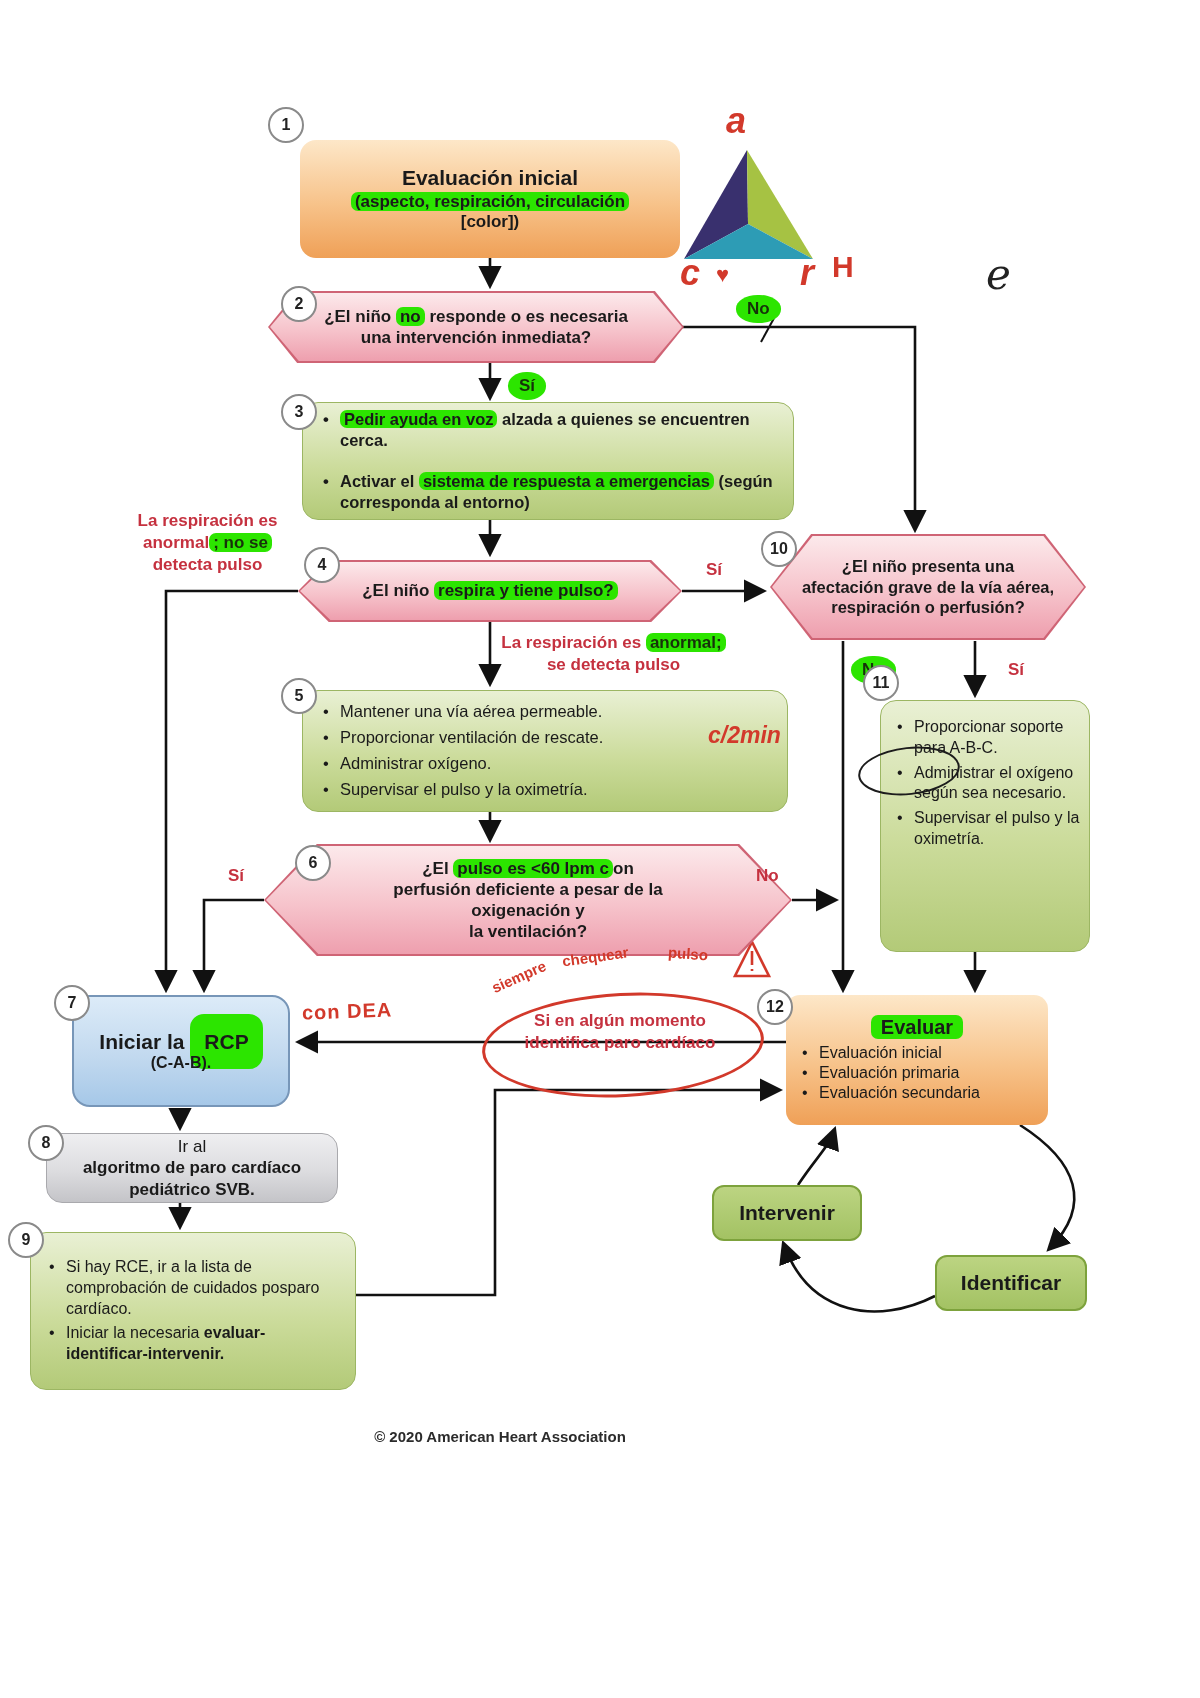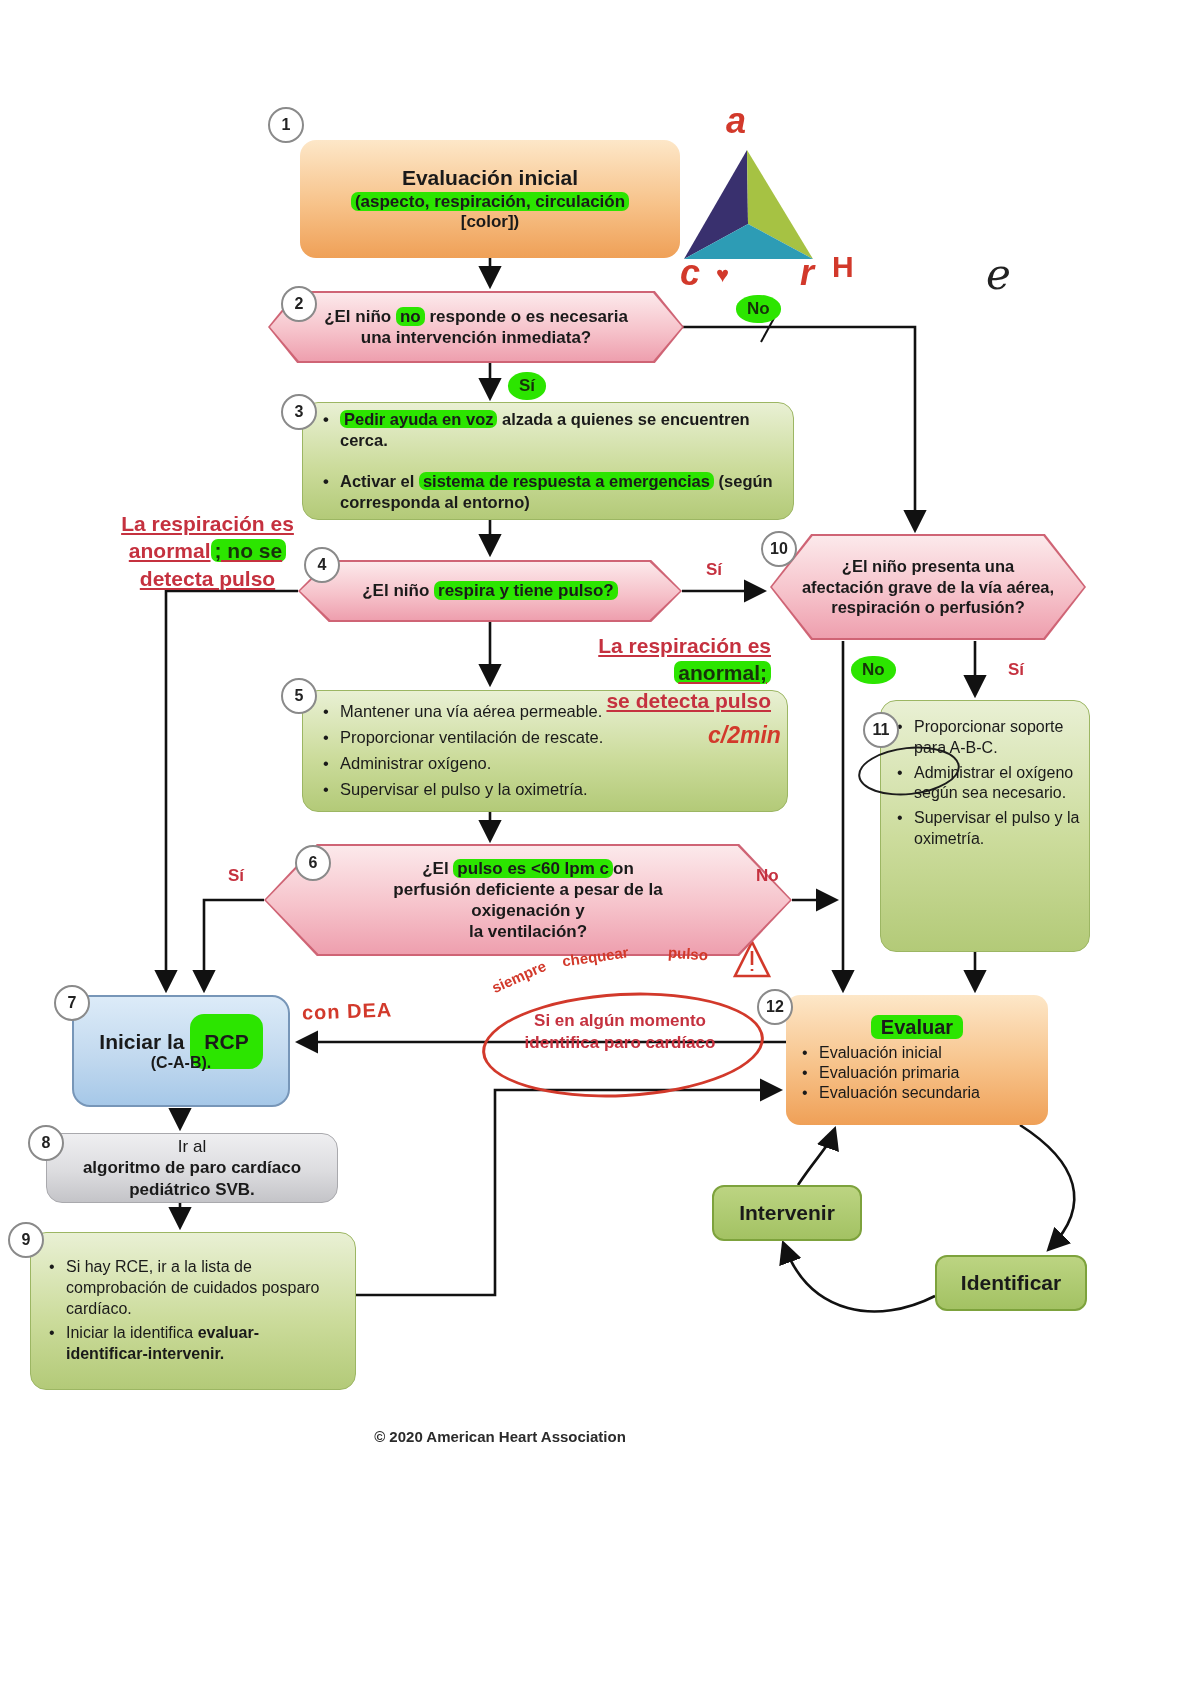--- a/index.html
+++ b/index.html
@@ -22,21 +22,21 @@
   
   .hex{position:absolute;z-index:3;}
   .hex .hbg,.hex .hfg{position:absolute;clip-path:polygon(0 50%,var(--cut) 0,calc(100% - var(--cut)) 0,
         100% 50%,calc(100% - var(--cut)) 100%,var(--cut) 100%);}
   .hex .hbg{inset:0;background:#cf6475;}
   .hex .hfg{inset:2px;background:linear-gradient(180deg,#fce9eb 0%,#f6c3cb 55%,#ee9fae 100%);}
   .hex .htx{position:absolute;inset:0;display:flex;flex-direction:column;align-items:center;
         justify-content:center;text-align:center;font-weight:bold;font-size:17px;line-height:1.25;}
   .mark{background:#2ce500;border-radius:7px;padding:0 4px;}
   .blob{background:#2ce500;border-radius:48%;padding:4px 11px;font-weight:bold;font-size:17px;color:#16320a;}
-  .redlab{color:#c5313f;font-weight:bold;font-size:21px;line-height:1.3;text-align:center;z-index:4;text-decoration:underline;}
+  .redlab{color:#c5313f;font-weight:bold;font-size:17px;line-height:1.3;text-align:center;z-index:4;}
   .yn{color:#c5313f;font-weight:bold;font-size:17px;z-index:4;}
   .hand{color:#d2392b;font-weight:bold;z-index:7;white-space:nowrap;}
   .bullets{text-align:left;}
   .bullet{position:relative;padding-left:17px;margin:2px 0;}
   .bullet:before{content:"•";position:absolute;left:0;top:0;}
   .ctext{text-align:center;}
   svg.overlay{position:absolute;left:0;top:0;z-index:2;}
 </style>
 </head>
 <body>
@@ -91,21 +91,21 @@
   <div class="badge" style="left:268px;top:107px;">1</div>
   <div class="badge" style="left:281px;top:286px;">2</div>
   <div class="badge" style="left:281px;top:394px;">3</div>
   <div class="badge" style="left:304px;top:547px;">4</div>
   <div class="badge" style="left:281px;top:678px;">5</div>
   <div class="badge" style="left:295px;top:845px;">6</div>
   <div class="badge" style="left:54px;top:985px;">7</div>
   <div class="badge" style="left:28px;top:1125px;">8</div>
   <div class="badge" style="left:8px;top:1222px;">9</div>
   <div class="badge" style="left:761px;top:531px;">10</div>
-  <div class="badge" style="left:863px;top:712px;">11</div>
+  <div class="badge" style="left:863px;top:665px;">11</div>
   <div class="badge" style="left:757px;top:989px;">12</div>
 
   <div class="node obox ctext" style="left:300px;top:140px;width:380px;height:118px;padding:10px 18px;">
     <div style="font-size:21px;font-weight:bold;">Evaluación inicial</div>
     <div style="font-size:17px;font-weight:600;margin-top:2px;">
       <span class="mark">(aspecto, respiración, circulación</span>
     </div>
     <div style="font-size:17px;font-weight:700;">[color])</div>
   </div>
 
@@ -133,21 +133,21 @@
 
   <div class="hex" style="left:298px;top:560px;width:384px;height:62px;--cut:8%;">
     <div class="hbg"></div>
     <div class="hfg"></div>
     <div class="htx">
       <div><span>¿El niño </span><span class="mark">respira y tiene pulso?</span></div>
     </div>
   </div>
   <span class="yn abs" style="left:706px;top:560px;">Sí</span>
 
-  <div class="redlab abs" style="left:516px;top:632px;width:255px;text-align:right;">
+  <div class="redlab abs" style="left:486px;top:632px;width:255px;">
     <div><span>La respiración es </span><span class="mark" style="color:#17320a;">anormal;</span></div>
     <div>se detecta pulso</div>
   </div>
 
   <div class="node gbox bullets" style="left:302px;top:690px;width:486px;height:122px;padding:12px 20px;font-size:16.5px;line-height:1.32;">
     <div class="bullet">Mantener una vía aérea permeable.</div>
     <div class="bullet">Proporcionar ventilación de rescate.</div>
     <div class="bullet">Administrar oxígeno.</div>
     <div class="bullet">Supervisar el pulso y la oximetría.</div>
   </div>
@@ -192,21 +192,21 @@
   <span class="hand abs" style="left:302px;top:1000px;font-size:20px;letter-spacing:1px;transform:rotate(-2deg);">con DEA</span>
 
   <div class="node graybox ctext" style="left:46px;top:1133px;width:292px;height:70px;font-size:17px;line-height:1.25;">
     <div>Ir al</div>
     <div style="font-weight:bold;">algoritmo de paro cardíaco</div>
     <div style="font-weight:bold;">pediátrico SVB.</div>
   </div>
 
   <div class="node gbox bullets" style="left:30px;top:1232px;width:326px;height:158px;padding:14px 18px;font-size:16px;line-height:1.3;">
     <div class="bullet">Si hay RCE, ir a la lista de comprobación de cuidados posparo cardíaco.</div>
-    <div class="bullet"><span>Iniciar la identifica </span><span style="font-weight:bold;">evaluar-identificar-intervenir.</span></div>
+    <div class="bullet"><span>Iniciar la necesaria </span><span style="font-weight:bold;">evaluar-identificar-intervenir.</span></div>
   </div>
 
   <div class="node obox" style="left:786px;top:995px;width:262px;height:130px;border-radius:14px;padding:10px 16px;">
     <div class="ctext" style="font-size:20px;font-weight:bold;"><span class="mark" style="padding:1px 10px;">Evaluar</span></div>
     <div class="bullets" style="font-size:16px;margin-top:3px;">
       <div class="bullet">Evaluación inicial</div>
       <div class="bullet">Evaluación primaria</div>
       <div class="bullet">Evaluación secundaria</div>
     </div>
   </div>

